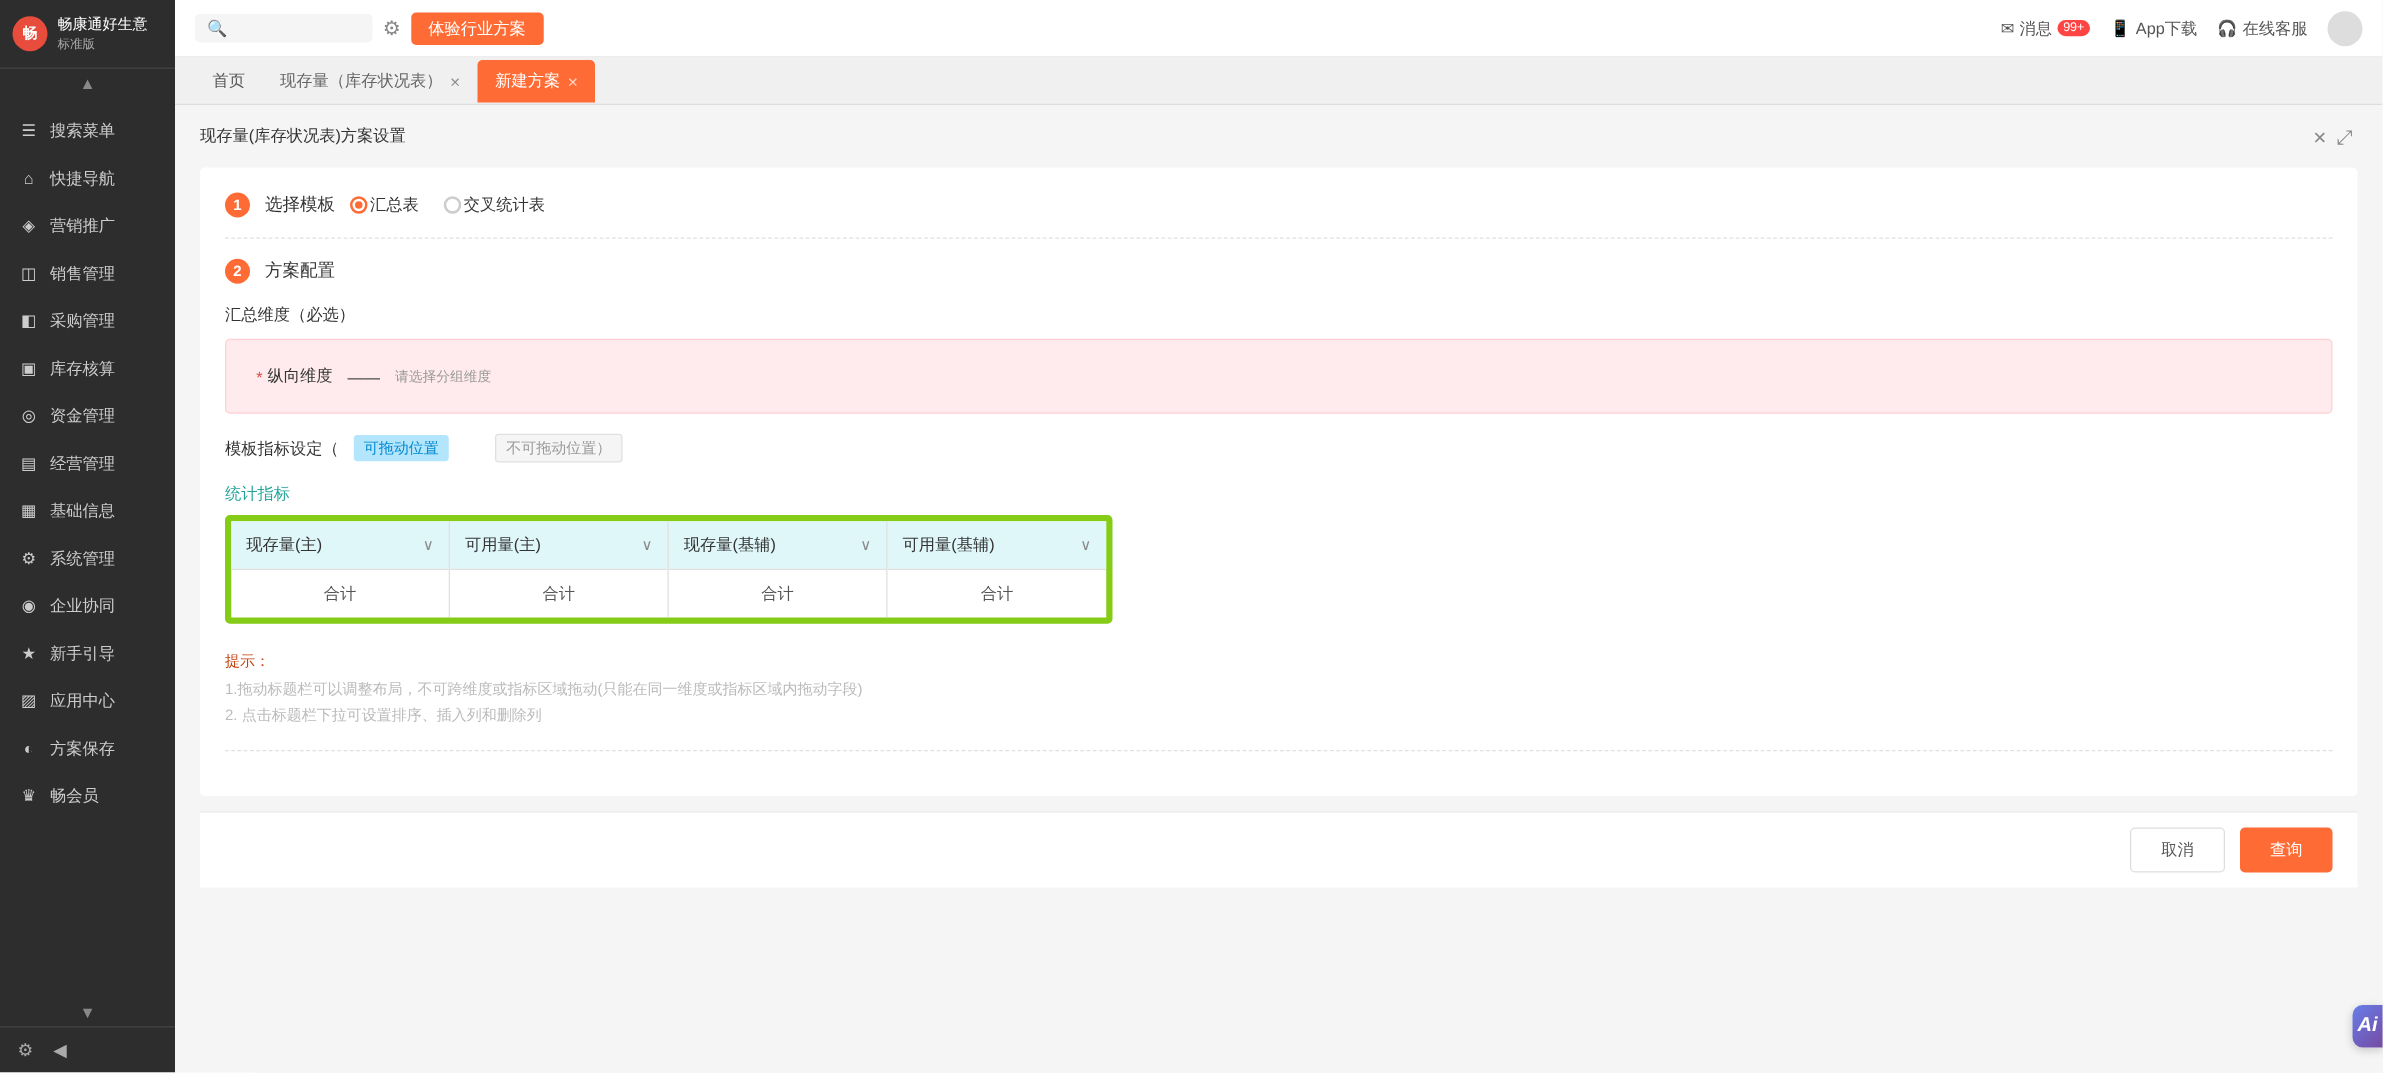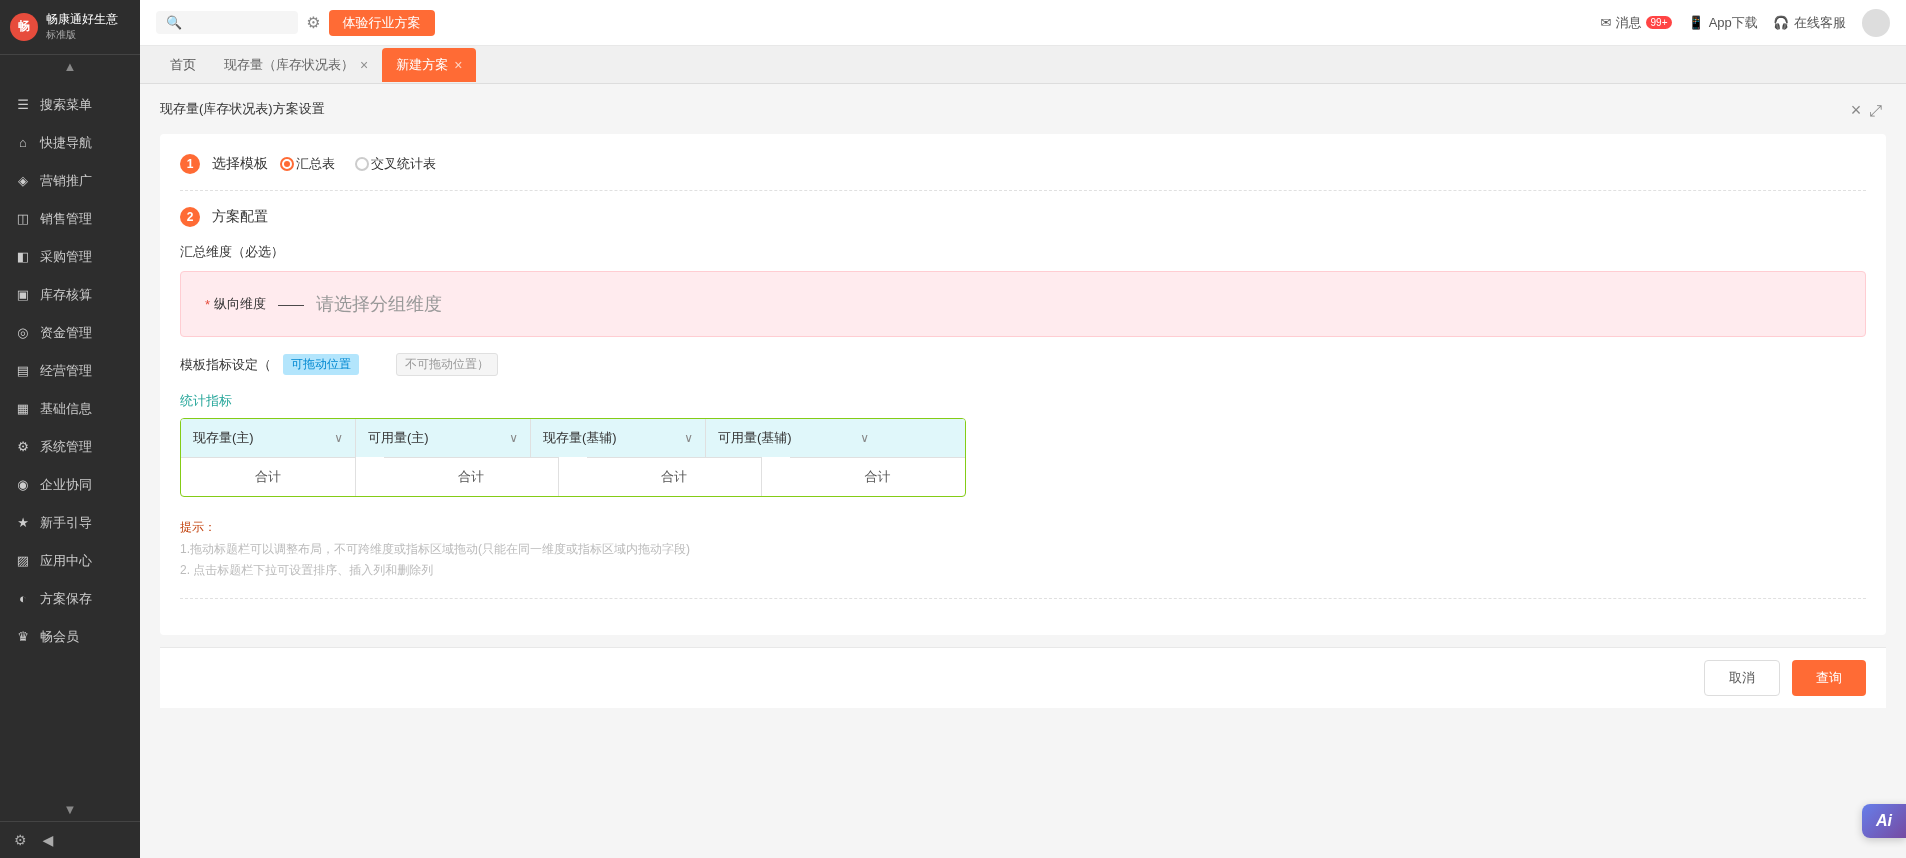--- a/index.html
+++ b/index.html
@@ -57,32 +57,32 @@
     .radio-circle { width: 14px; height: 14px; border-radius: 50%; border: 2px solid #ccc; display: flex; align-items: center; justify-content: center; flex-shrink: 0; }
     .radio-circle.checked { border-color: #ff6b35; }
     .radio-circle.checked::after { content: ''; width: 6px; height: 6px; border-radius: 50%; background: #ff6b35; }
 
     
     .section-label { font-size: 13px; color: #333; margin-bottom: 10px; }
     .dimension-box { background: #ffebee; border: 1px solid #ffcdd2; border-radius: 4px; padding: 20px 24px; margin-bottom: 16px; display: flex; align-items: center; }
     .dimension-required { color: #e74c3c; font-size: 13px; margin-right: 4px; }
     .dimension-label { font-size: 13px; color: #333; }
     .dimension-dash { color: #333; margin: 0 12px; }
-    .dimension-placeholder { color: #999; font-size: 18px; }
+    .dimension-placeholder { color: #999; font-size: 11px; }
 
     
     .indicator-settings { display: flex; align-items: center; gap: 12px; margin-bottom: 16px; font-size: 13px; color: #333; }
     .draggable-badge { background: #b3e5fc; color: #0288d1; padding: 2px 8px; border-radius: 3px; font-size: 12px; }
     .non-draggable-badge { background: #f5f5f5; color: #999; padding: 2px 8px; border-radius: 3px; font-size: 12px; border: 1px solid #e0e0e0; }
 
     
     .stats-section-title { color: #26a69a; font-size: 13px; margin-bottom: 8px; font-weight: 500; }
-    .stats-table { border: 1px solid #84cc16; border-radius: 4px; overflow: hidden; width: fit-content; }
+    .stats-table { border: 5px solid #84cc16; border-radius: 4px; overflow: hidden; width: fit-content; }
     .stats-table-header { display: flex; background: #e0f7fa; }
-    .stats-table-body { display: flex; gap: 28px; }
+    .stats-table-body { display: flex; }
     .stats-col { width: 175px; border-right: 1px solid #e0e0e0; }
     .stats-col:last-child { border-right: none; }
     .stats-header-cell { padding: 10px 12px; display: flex; align-items: center; justify-content: space-between; font-size: 13px; color: #333; }
     .stats-body-cell { padding: 10px 12px; text-align: center; font-size: 13px; color: #555; border-top: 1px solid #e0e0e0; }
     .chevron-icon { color: #888; font-size: 12px; }
 
     
     .tips { margin-top: 20px; font-size: 12px; color: #bbb; line-height: 1.8; }
     .tips-title { color: #c2410c; margin-right: 8px; }
 
@@ -343,15 +343,15 @@
 
     <div class="footer-btns">
       <button class="btn-cancel">取消</button>
       <button class="btn-query">查询</button>
     </div>
 
   </div>
 
 </div>
 
-<div style="position: fixed; right: 0; bottom: 20px; background: linear-gradient(135deg, #667eea, #764ba2); color: white; padding: 8px 14px; border-radius: 8px 0 0 8px; font-size: 16px; font-style: italic; font-weight: bold; cursor: pointer; box-shadow: 0 2px 8px rgba(0,0,0,0.2); z-index: 1000;">
+<div style="position: fixed; right: 0; bottom: 20px; background: linear-gradient(135deg, #667eea, #764ba2); color: white; padding: 8px 4px; border-radius: 8px 0 0 8px; font-size: 16px; font-style: italic; font-weight: bold; cursor: pointer; box-shadow: 0 2px 8px rgba(0,0,0,0.2); z-index: 1000;">
   <span>Ai</span>
 </div>
 
 </body></html>

